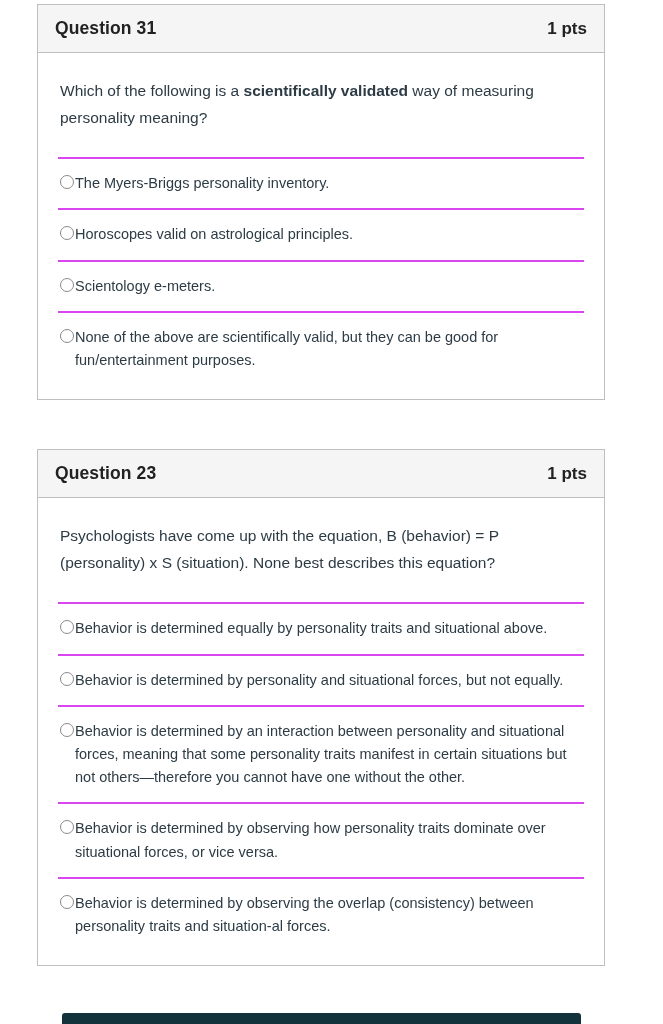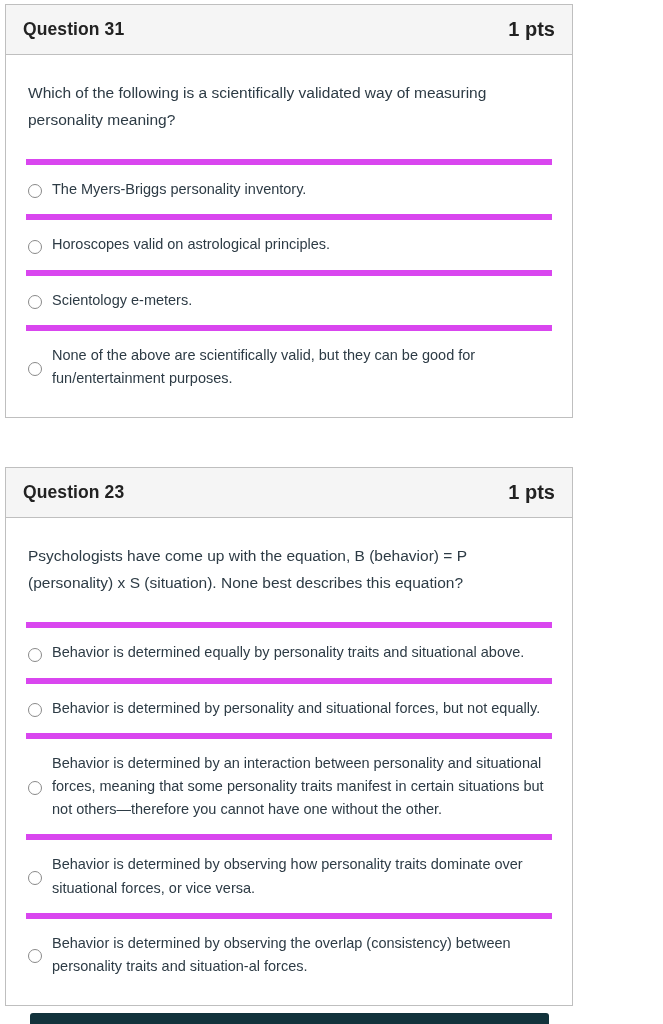--- a/index.html
+++ b/index.html
@@ -9,20 +9,21 @@
     font-family: "Liberation Sans", "DejaVu Sans", sans-serif;
     color: #2d3b45;
   }
   .page {
     width: 578px;
     height: 1024px;
     padding: 4px 5px 0 5px;
     position: relative;
     overflow: hidden;
     background: #ffffff;
+    margin-left: 32px;
   }
   .question-card {
     border: 1px solid #bfbfbf;
     background: #ffffff;
   }
   .question-card.first { margin-bottom: 49px; }
   .card-header {
     background: #f5f5f5;
     border-bottom: 1px solid #bfbfbf;
     display: flex;
@@ -30,43 +31,43 @@
     align-items: center;
     padding: 13px 17px;
   }
   .q-title {
     font-size: 17.5px;
     font-weight: 700;
     color: #222222;
     letter-spacing: 0.1px;
   }
   .q-pts {
-    font-size: 20px;
+    font-size: 17px;
     font-weight: 700;
     color: #222222;
     text-align: right;
   }
   .card-body {
     padding: 24px 20px 14px 20px;
   }
   .prompt {
     font-size: 15.5px;
     line-height: 1.75;
     color: #2d3b45;
     padding: 0 2px;
     margin-bottom: 26px;
   }
-  .prompt strong { font-weight: 400; }
+  .prompt strong { font-weight: 700; }
   .options { }
   .option {
     display: flex;
-    align-items: center;
-    gap: 10px;
+    align-items: flex-start;
+    gap: 1px;
     padding: 13px 2px;
-    border-top: 6px solid #d946ef;
+    border-top: 2px solid #d946ef;
     cursor: pointer;
   }
   .radio {
     width: 14px;
     height: 14px;
     border: 1px solid #8a8a8a;
     border-radius: 50%;
     background: #ffffff;
     flex: 0 0 auto;
     margin-top: 3px;

